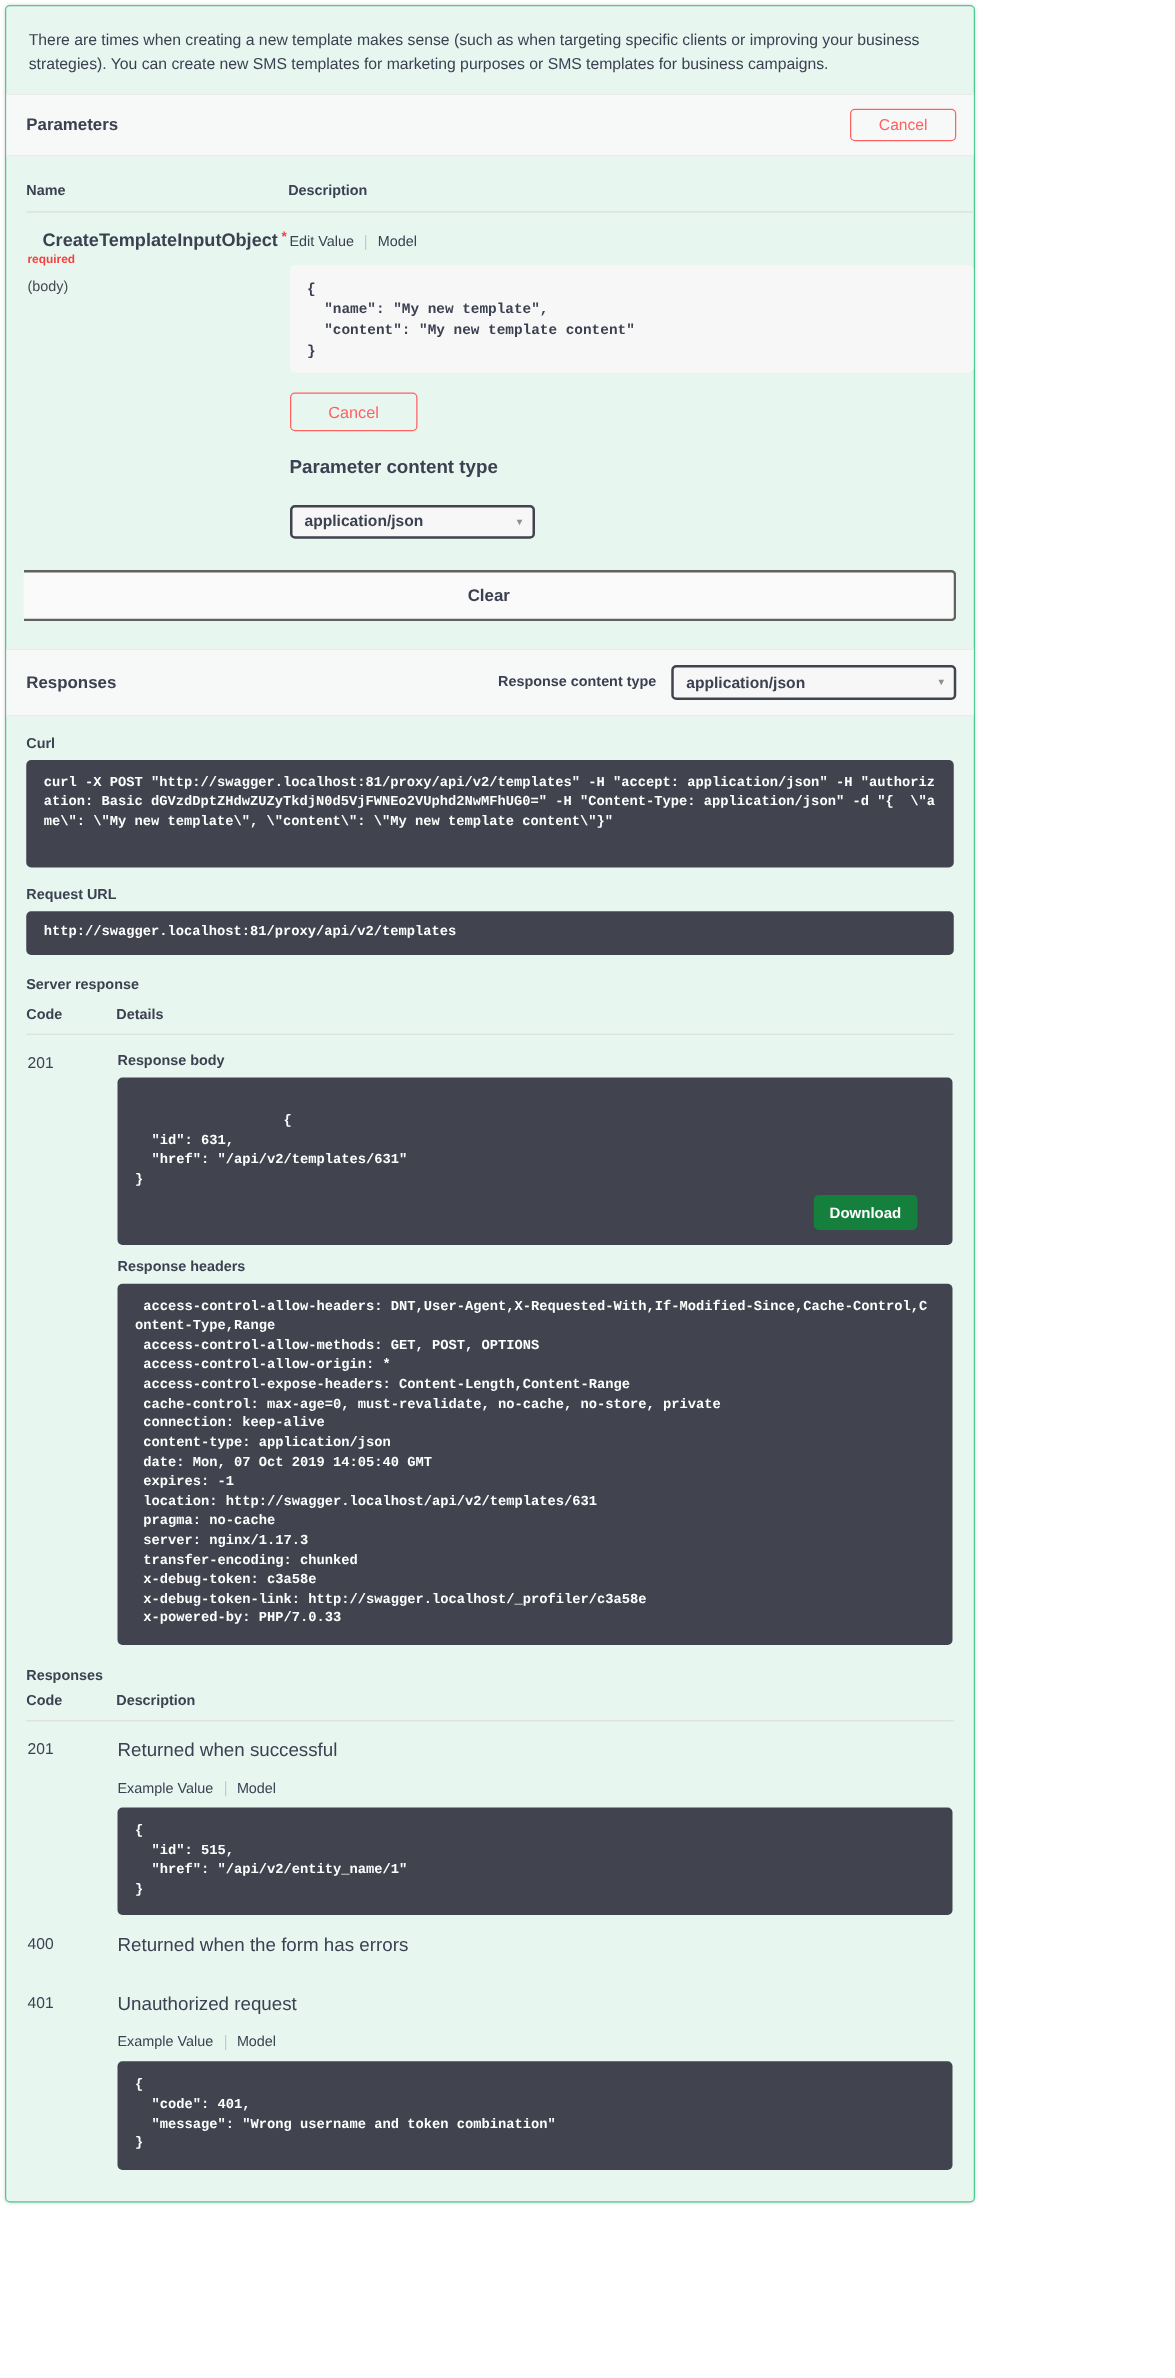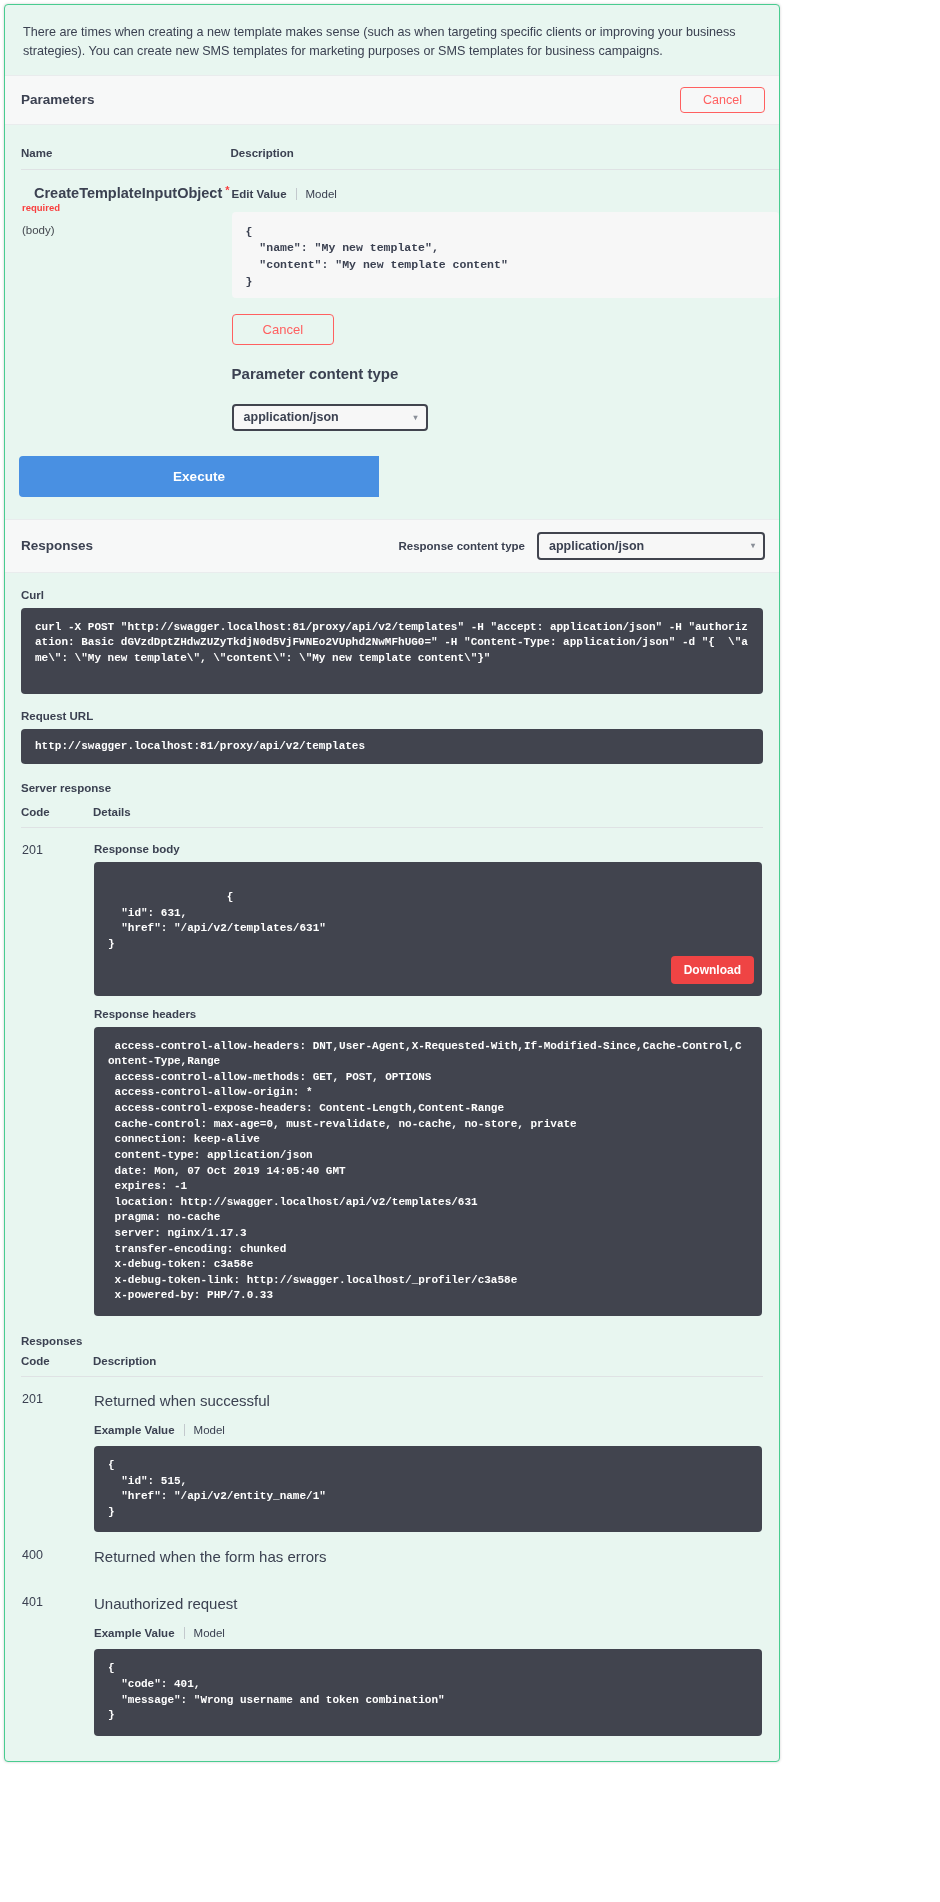--- a/index.html
+++ b/index.html
@@ -120,21 +120,21 @@
   }
   .param-required .star { font-size: 11px; }
   .param-in {
     font-size: 11.5px;
     color: #454950;
     margin-top: 4px;
   }
   .tab-row { margin-bottom: 10px; }
   .tab-active {
     font-size: 11.5px;
-    font-weight: bold;
+    font-weight: normal;
     color: #3b4151;
     padding-right: 9px;
     border-right: 1px solid #c3c9cd;
     cursor: pointer;
   }
   .tab-inactive {
     font-size: 11.5px;
     color: #3b4151;
     padding-left: 9px;
     cursor: pointer;
@@ -282,23 +282,23 @@
     color: #3b4151;
     padding: 6px 0 9px 0;
     border-bottom: 1px solid #dfe2e4;
   }
   table.codes th.col-code { width: 72px; }
   table.codes td { vertical-align: top; padding-top: 15px; font-size: 12.5px; color: #3b4151; }
   td.code-cell { font-size: 12.5px; color: #3b4151; }
   .resp-body-label { font-size: 11.5px; font-weight: bold; color: #3b4151; margin-bottom: 7px; }
   .dl-btn {
     position: absolute;
-    right: 8px;
+    right: 28px;
     bottom: 12px;
-    background: #ef4444;
+    background: #15803d;
     color: #ffffff;
     font-family: "Liberation Sans", sans-serif;
     font-size: 12px;
     font-weight: bold;
     border: none;
     border-radius: 4px;
     padding: 7px 13px;
     cursor: pointer;
     text-align: right;
   }
@@ -364,21 +364,21 @@
                   <span>application/json</span>
                   <span class="caret">▾</span>
                 </div>
               </td>
             </tr>
           </tbody>
         </table>
       </div>
 
       <div class="exec-wrap">
-        <button class="btn-execute">Execute</button>
+        <button class="btn-clear">Clear</button>
       </div>
 
       <div class="resp-bar">
         <span class="section-title">Responses</span>
         <span class="resp-ctype-wrap">
           <span class="resp-ctype-label">Response content type</span>
           <span class="select-box wide">
             <span>application/json</span>
             <span class="caret">▾</span>
           </span>

